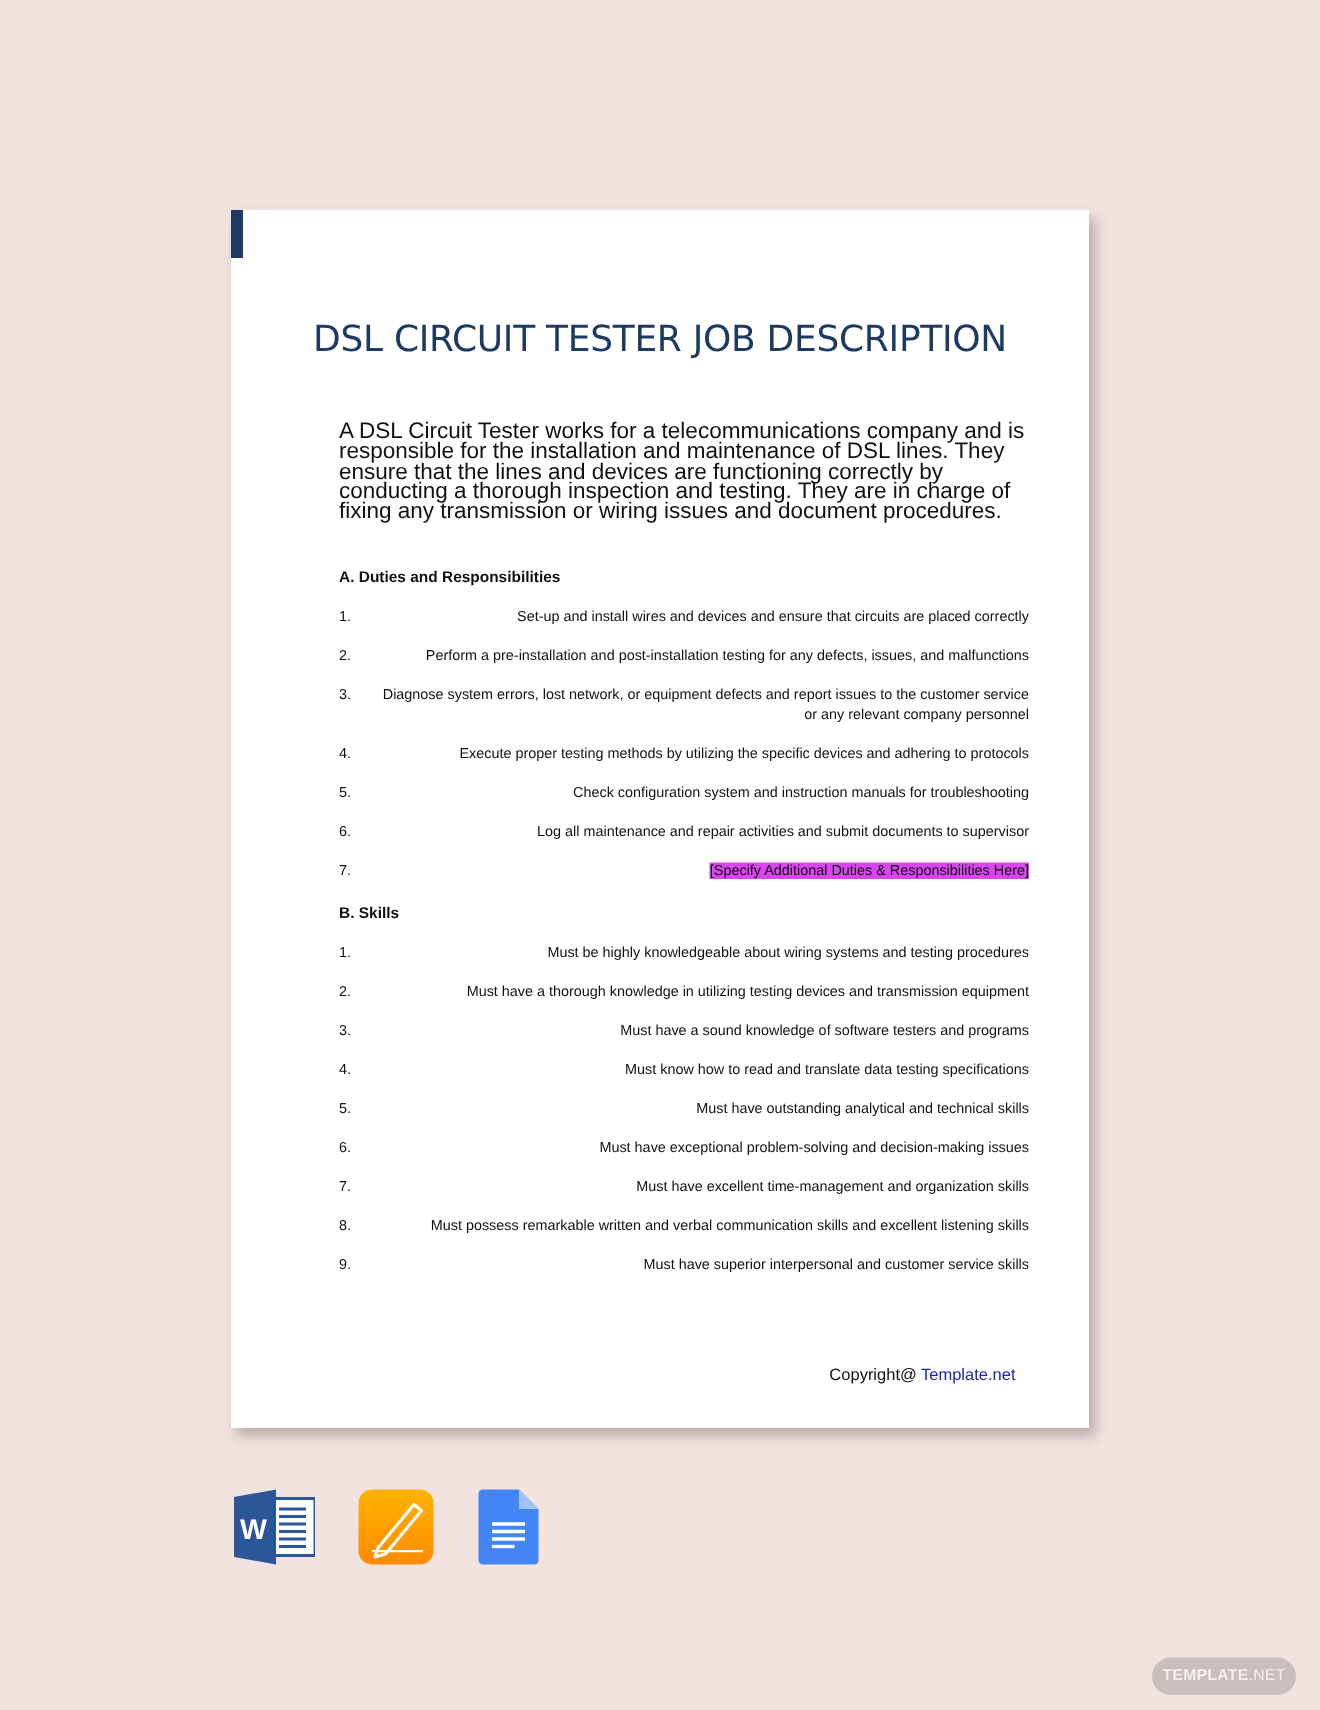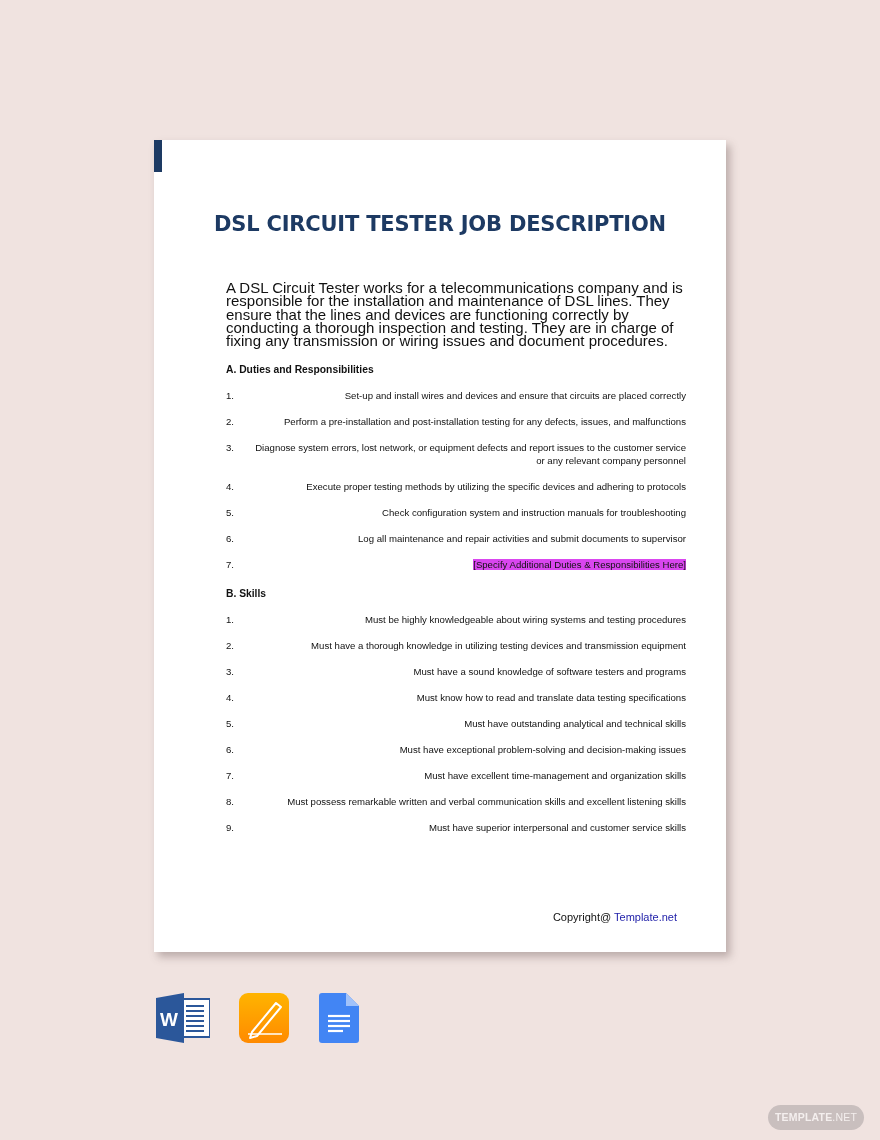--- a/index.html
+++ b/index.html
@@ -31,22 +31,22 @@
       height: 32px;
       background: #1d3a63;
     }
     .title {
       position: absolute;
       left: 0;
       right: 0;
       top: 72px;
       text-align: center;
       font-family: "DejaVu Sans", sans-serif;
-      font-weight: bold;
-      font-size: 21px;
+      font-weight: normal;
+      font-size: 24px;
       letter-spacing: -0.2px;
       color: #1d3a63;
     }
     .content {
       position: absolute;
       left: 72px;
       top: 128px;
       width: 460px;
       font-family: "Liberation Sans", sans-serif;
       font-size: 10px;
@@ -57,21 +57,21 @@
       font-size: 10.3px;
       margin: 0;
       line-height: 14px;
     }
     .summary {
       margin: 13px 0 0 0;
       line-height: 13.3px;
       font-size: 15px;
     }
     .section {
-      margin-top: 16px;
+      margin-top: 32px;
     }
     ol.list {
       list-style: none;
       margin: 12px 0 0 0;
       padding: 0;
     }
     ol.list li {
       display: flex;
       font-size: 9.6px;
       line-height: 13px;

